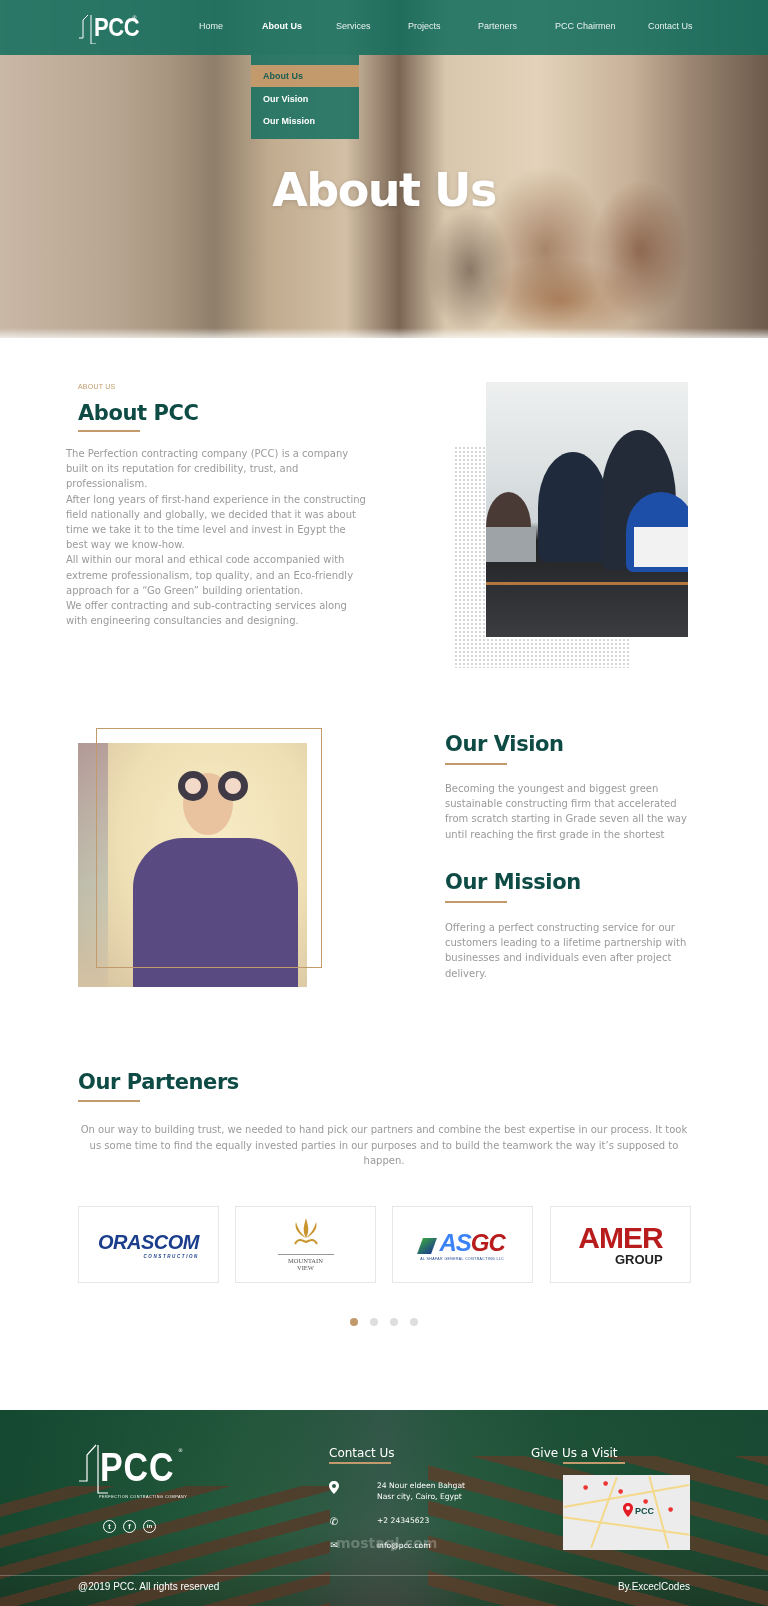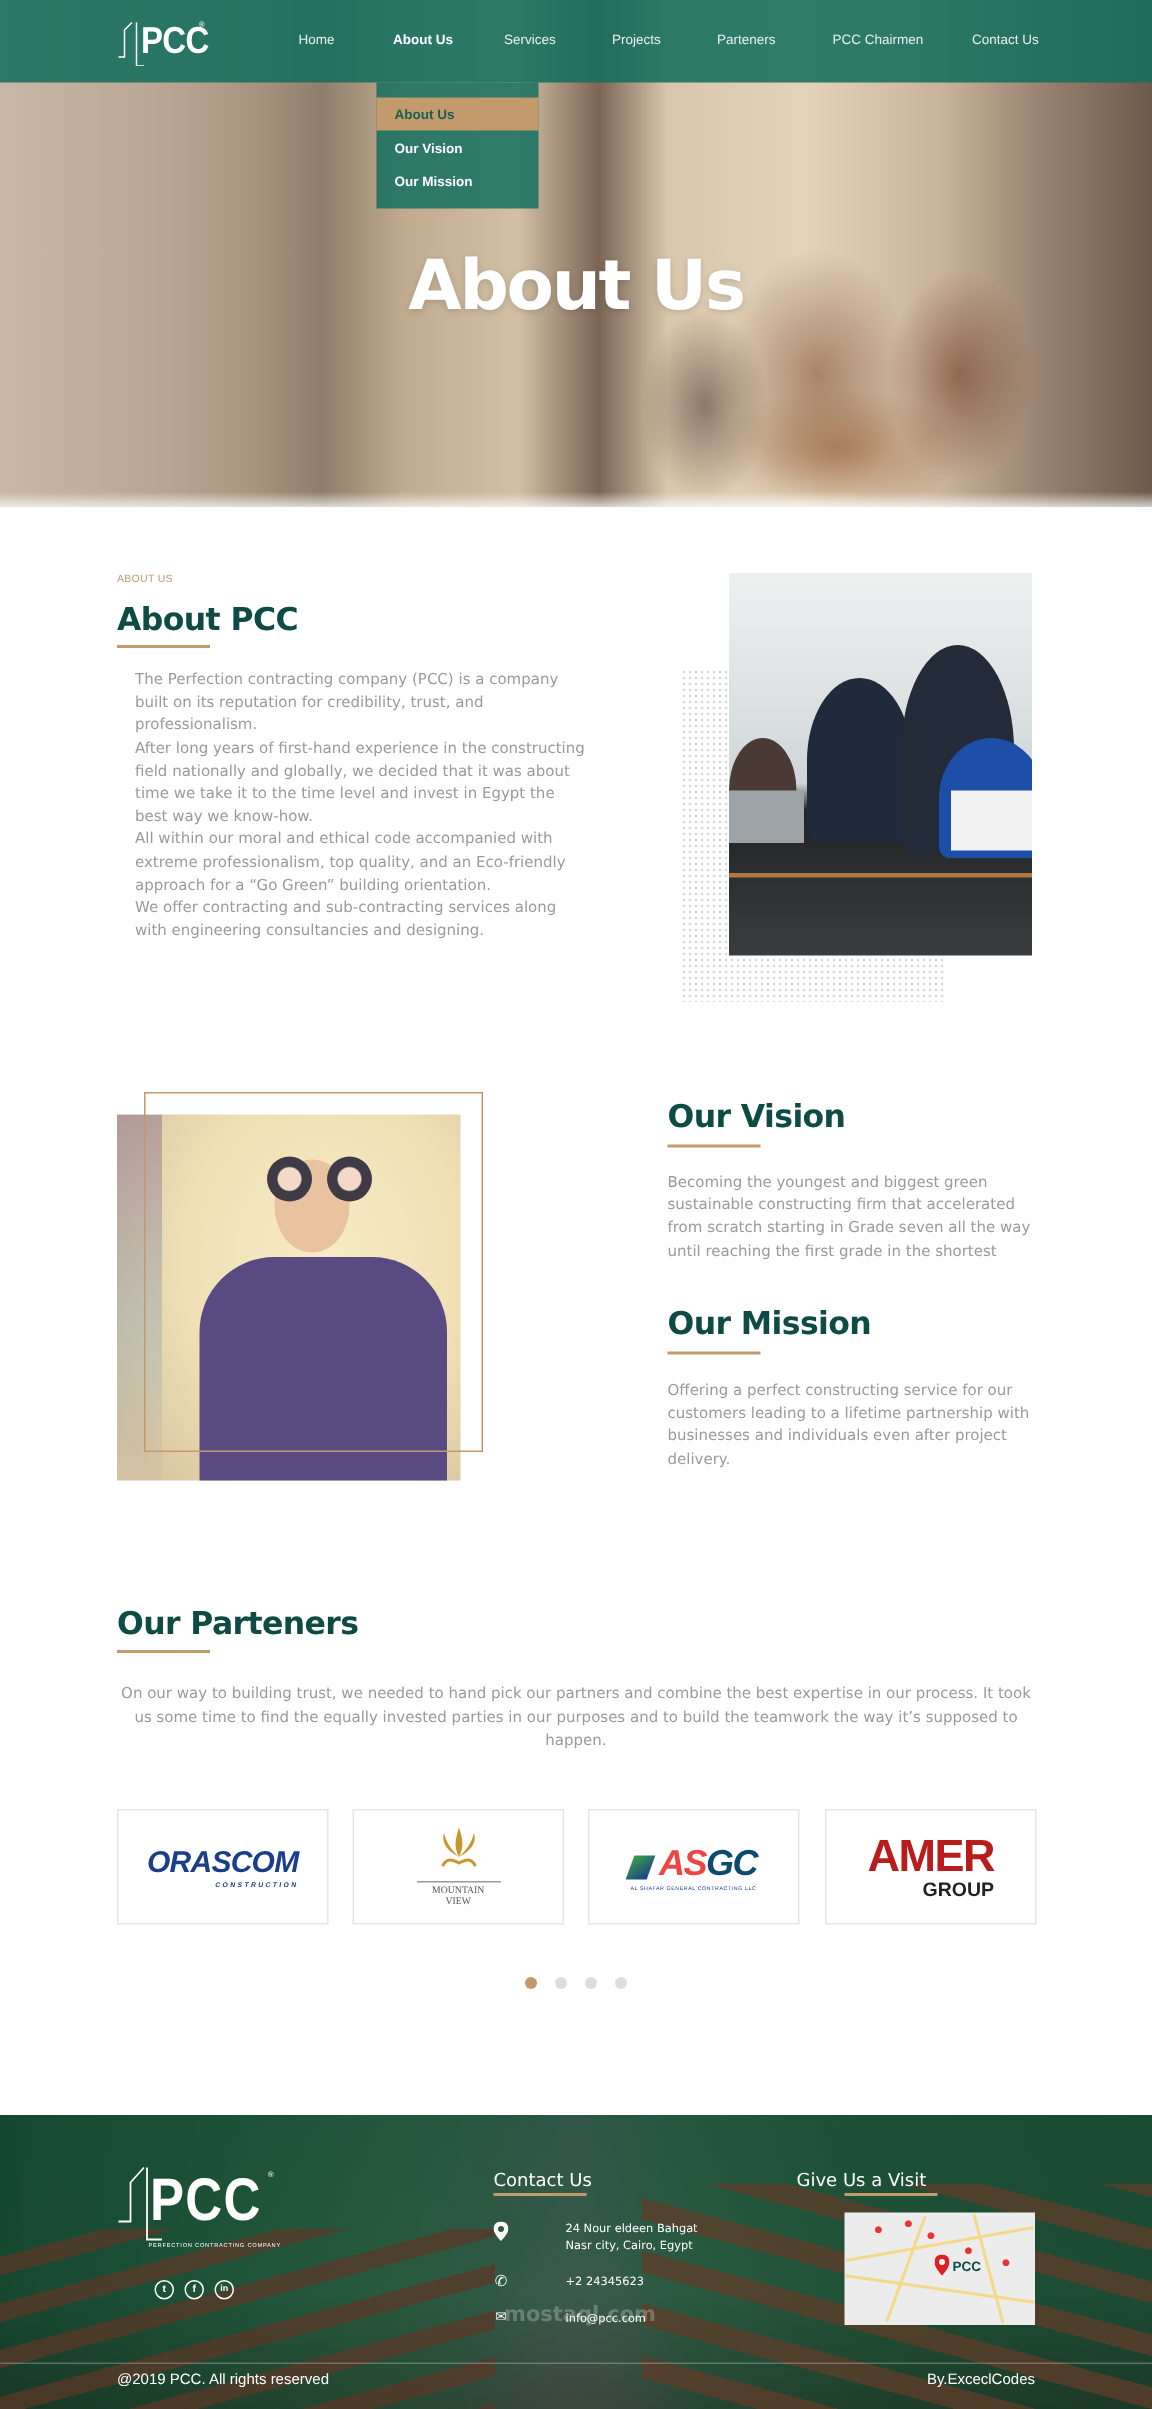--- a/index.html
+++ b/index.html
@@ -206,21 +206,21 @@
   <div class="dropdown-item active" style="top:10px">About Us</div>
   <div class="dropdown-item" style="top:33px">Our Vision</div>
   <div class="dropdown-item" style="top:55px">Our Mission</div>
 </div>
 
 <h1 class="hero-title">About Us</h1>
 
 <div class="eyebrow">ABOUT US</div>
 <h2 class="section-heading" style="left:78px;top:401px">About PCC</h2>
 <div class="underline" style="left:78px;top:430px"></div>
-<div class="body-text" style="left:90px;top:446px;width:300px">
+<div class="body-text" style="left:66px;top:446px;width:300px">
   <p>The Perfection contracting company (PCC) is a company built on its reputation for credibility, trust, and professionalism.</p>
   <p>After long years of first-hand experience in the constructing field nationally and globally, we decided that it was about time we take it to the time level and invest in Egypt the best way we know-how.</p>
   <p>All within our moral and ethical code accompanied with extreme professionalism, top quality, and an Eco-friendly approach for a “Go Green” building orientation.</p>
   <p>We offer contracting and sub-contracting services along with engineering consultancies and designing.</p>
 </div>
 
 <div class="dots"></div>
 <div class="team-photo">
   <div class="p" style="left:52px;top:70px;width:70px;height:110px;background:#1f2a3d"></div>
   <div class="p" style="left:115px;top:48px;width:75px;height:140px;background:#232b38"></div>
@@ -268,21 +268,21 @@
     </svg>
     <div style="width:56px;height:1px;background:#999;margin:2px auto"></div>
     <div class="mv-text">MOUNTAIN</div>
     <div class="mv-text">VIEW</div>
   </div>
 </div>
 <div class="partner-card" style="left:392px">
   <div>
     <div style="white-space:nowrap">
       <span style="display:inline-block;width:14px;height:16px;background:linear-gradient(135deg,#3aa046,#1a3d8c);transform:skewX(-20deg);vertical-align:middle"></span>
-      <span class="asgc-word" style="color:#ef4444">AS</span><span class="asgc-word" style="color:#0c4a6e">GC</span>
+      <span class="asgc-word" style="color:#3b82f6">AS</span><span class="asgc-word" style="color:#b91c1c">GC</span>
     </div>
     <div class="asgc-sub">AL SHAFAR GENERAL CONTRACTING LLC</div>
   </div>
 </div>
 <div class="partner-card" style="left:550px">
   <div>
     <div class="amer-word">AMER</div>
     <div class="amer-sub">GROUP</div>
   </div>
 </div>

